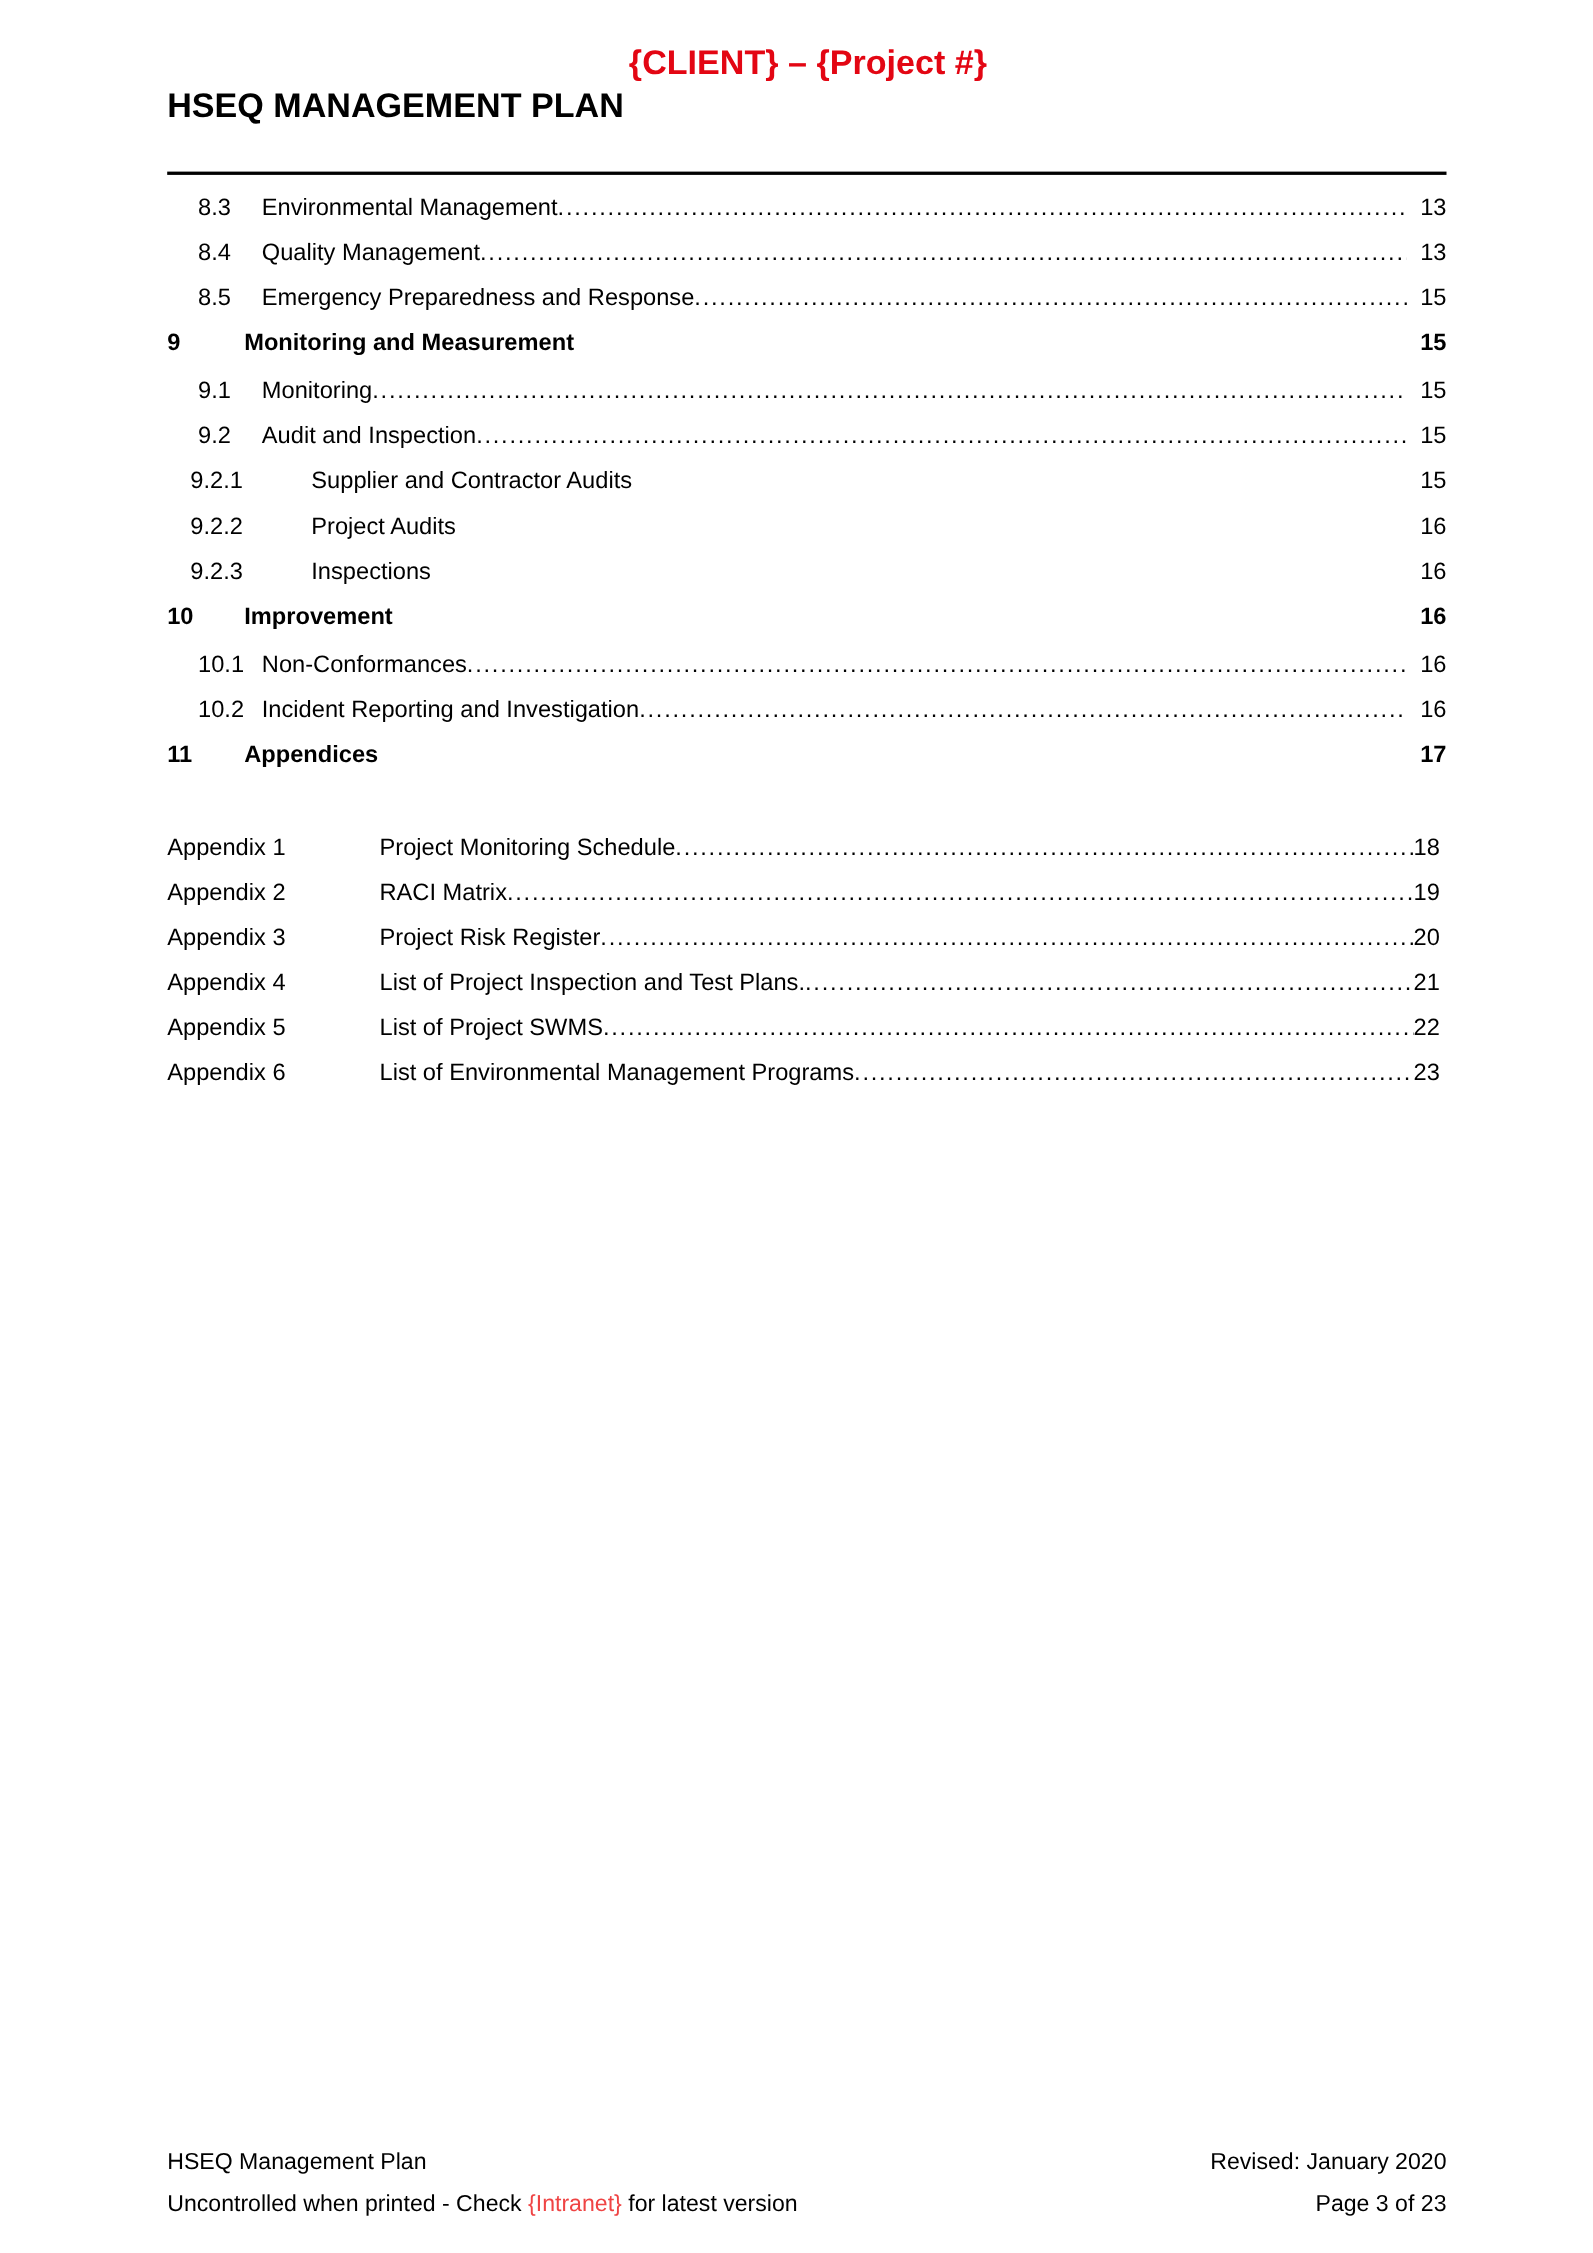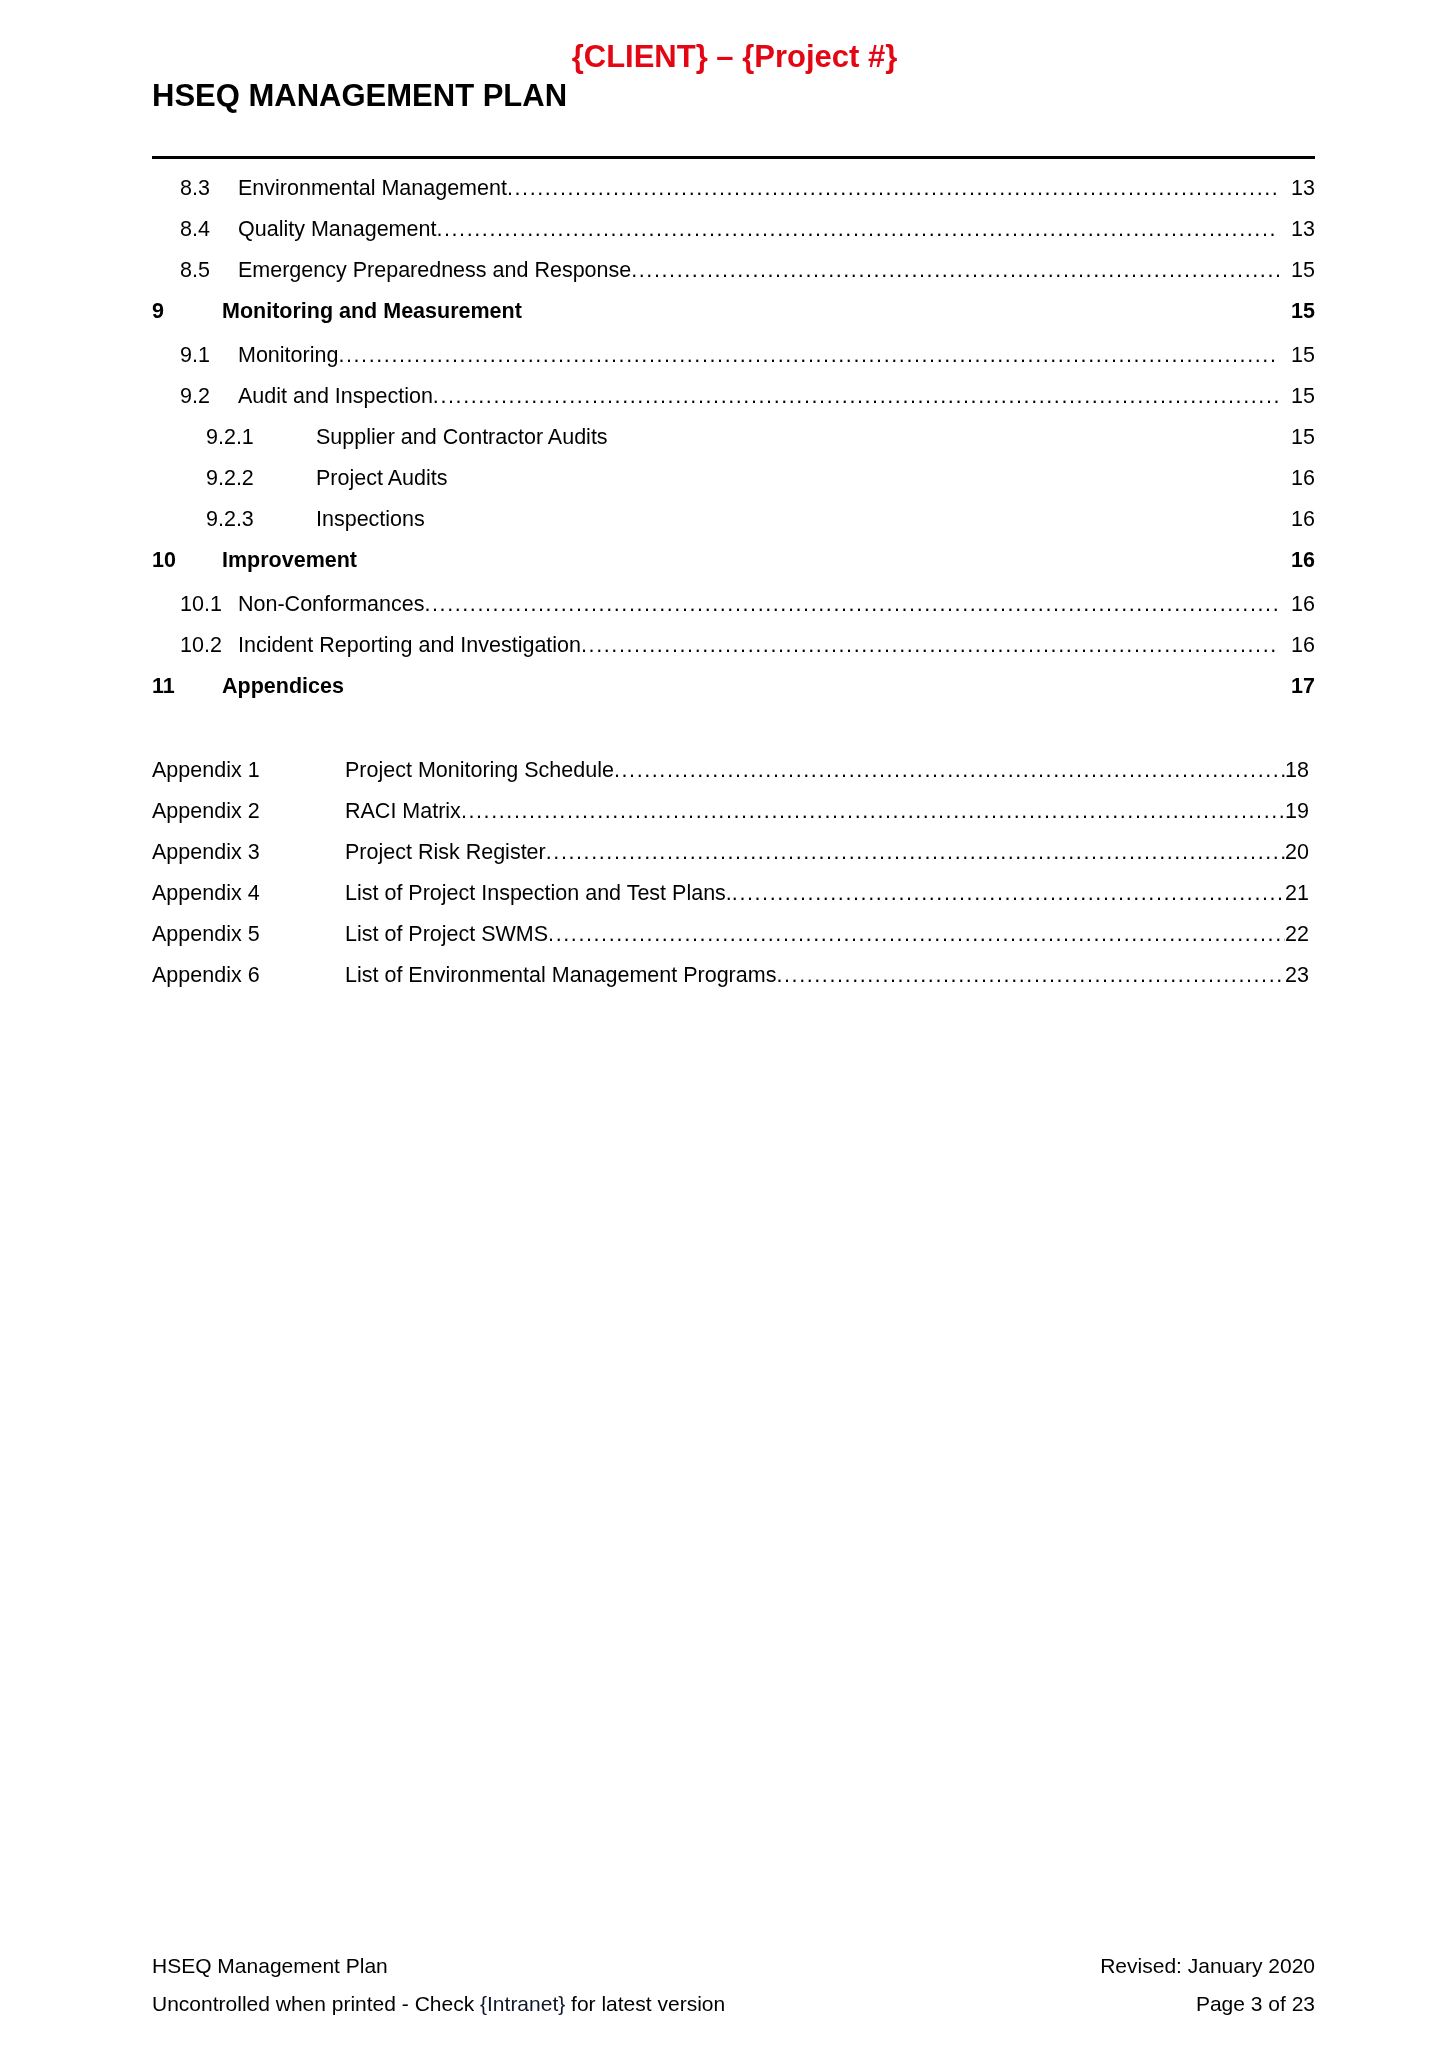--- a/index.html
+++ b/index.html
@@ -102,21 +102,21 @@
   .lvl1 .toc-num  { width: 70px; }
   .lvl1 .toc-text { }
   .lvl1 .toc-leader { letter-spacing: 1.6px; visibility: hidden; }
 
   
   .lvl2 { font-weight: normal; }
   .lvl2 .toc-num  { width: 58px; margin-left: 28px; }
 
   
   .lvl3 { font-weight: normal; }
-  .lvl3 .toc-num  { width: 110px; margin-left: 54px; }
+  .lvl3 .toc-num  { width: 110px; margin-left: 21px; }
   .lvl3 .toc-leader { visibility: hidden; }
 
   
   .appendix-block {
     position: absolute;
     left: 152px;
     top: 748px;
     width: 1163px;
   }
   .apx-row {
@@ -158,21 +158,21 @@
     line-height: 1;
   }
   .footer-row {
     display: flex;
     justify-content: space-between;
     align-items: baseline;
     height: 38px;
   }
   .footer-left { white-space: nowrap; }
   .footer-right { white-space: nowrap; text-align: center; }
-  .red { color: #0f172a; }
+  .red { color: #ef4444; }
 </style>
 </head>
 <body>
 
 <div class="page">
 
   <div class="doc-header">
     <div class="header-client">{CLIENT} – {Project #}</div>
     <div class="header-title">HSEQ MANAGEMENT PLAN</div>
   </div>

